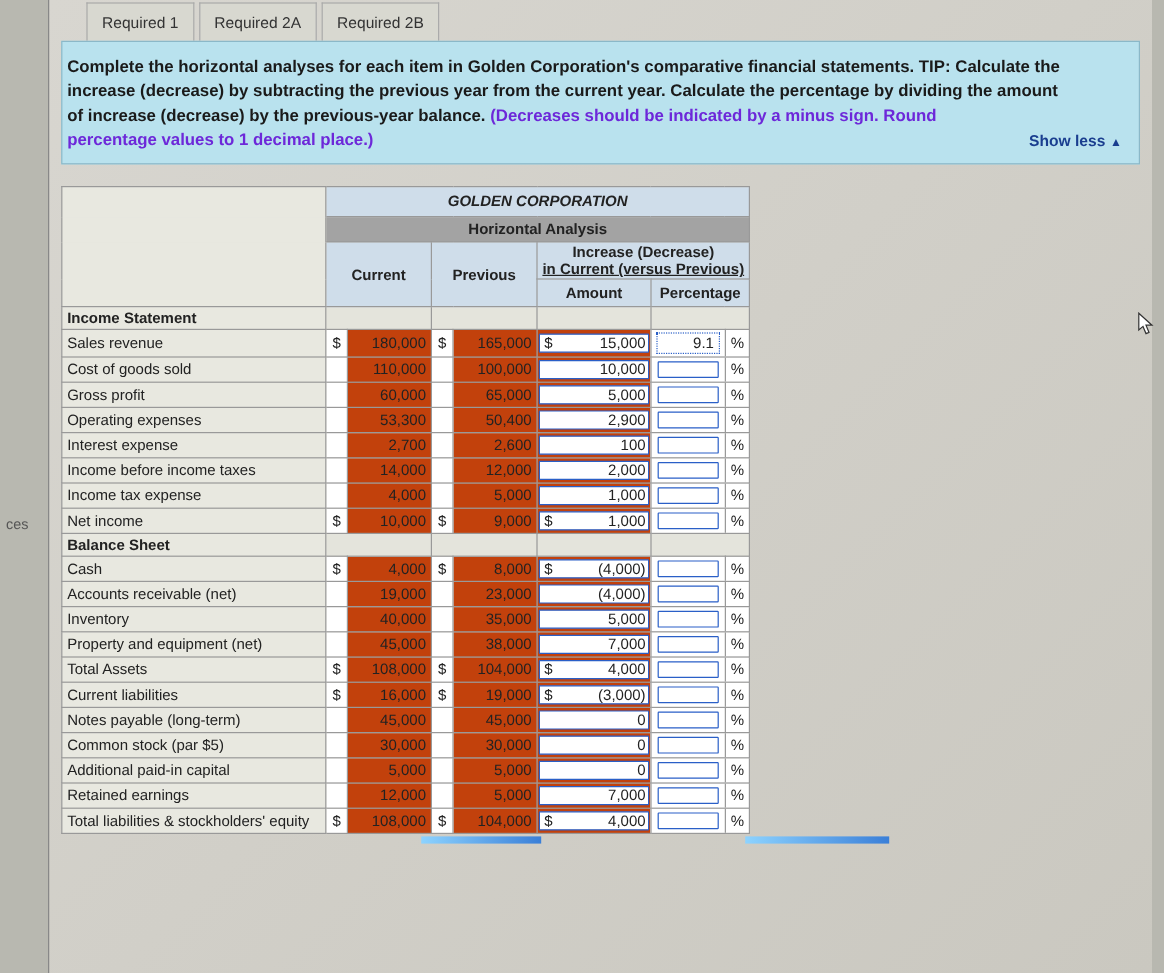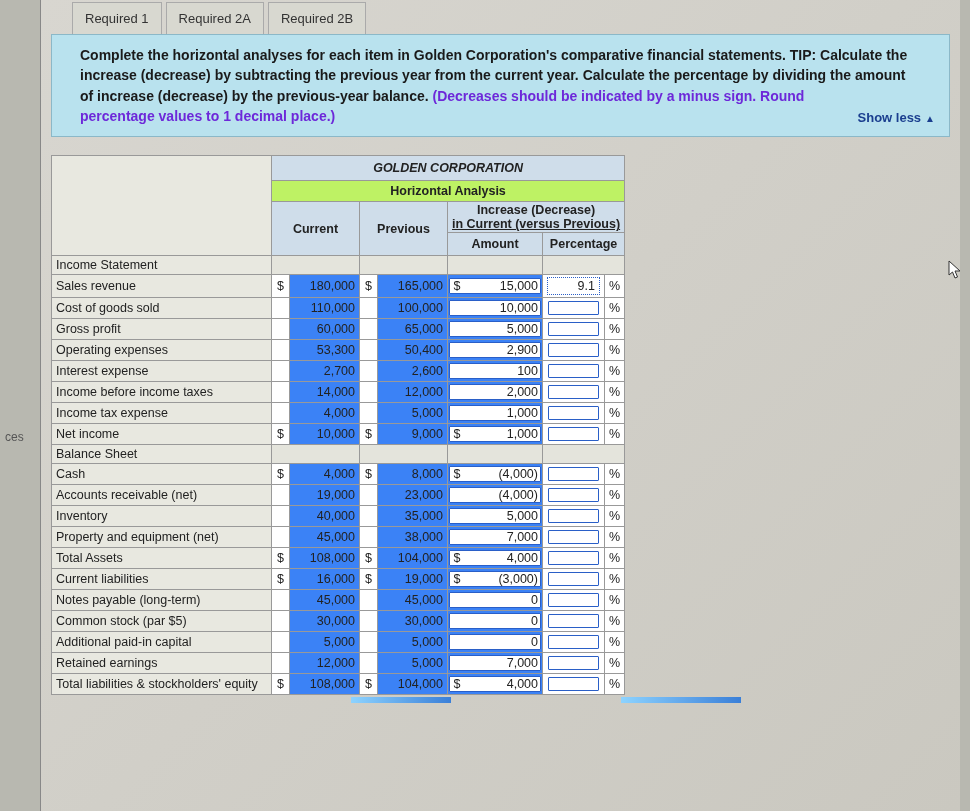--- a/index.html
+++ b/index.html
@@ -39,21 +39,21 @@
     padding: 8px 12px;
     background: #d8d8d0;
     font-weight: 500;
     font-size: 13px;
     color: #333;
     cursor: pointer;
   }
   .instructions {
     background: #b9e2ee;
     border: 1px solid #8bb8c8;
-    padding: 10px 28px;
+    padding: 10px 4px;
     font-size: 14px;
     font-weight: bold;
     color: #1a1a1a;
     line-height: 1.45;
     position: relative;
   }
   .instructions .red { color: #6d28d9; }
   .show-less {
     position: absolute;
     right: 14px;
@@ -76,42 +76,42 @@
     padding: 2px 4px;
   }
   .title-row td {
     background: #cfddea;
     text-align: center;
     font-weight: bold;
     padding: 5px;
     font-style: italic;
   }
   .subtitle-row td {
-    background: #bef264;
+    background: #a3a3a3;
     text-align: center;
     font-weight: bold;
     padding: 3px;
     border-top: none;
   }
   .hdr td {
     background: #cfddea;
     text-align: center;
     font-weight: bold;
     vertical-align: middle;
     padding: 4px 6px;
   }
   .label-cell {
     text-align: left;
     padding-left: 6px;
     background: #e8e8e0;
     width: 220px;
   }
-  .section-label { font-weight: normal; }
+  .section-label { font-weight: bold; }
   .dollar-cell { width: 18px; text-align: center; background: #fff; }
-  .num-cell { width: 70px; text-align: right; padding-right: 6px; background: #3b82f6; }
+  .num-cell { width: 70px; text-align: right; padding-right: 6px; background: #c2410c; }
   .pct-in { width: 62px; text-align:right; background:#fff; border-right: 1px dotted #3a6fd3 !important; }
   .pct-sym { width: 18px; text-align:left; padding-left:2px; background:#fff; }
   .amt-wrap { display:flex; align-items:center; }
   .amt-wrap .sym { width:14px; text-align:center; }
   .amt-wrap .val { flex:1; text-align:right; padding-right:2px; }
   .inputish {
     border: 1px solid #2a5fc7;
     border-radius: 1px;
     background: #fff;
     margin: 1px;

